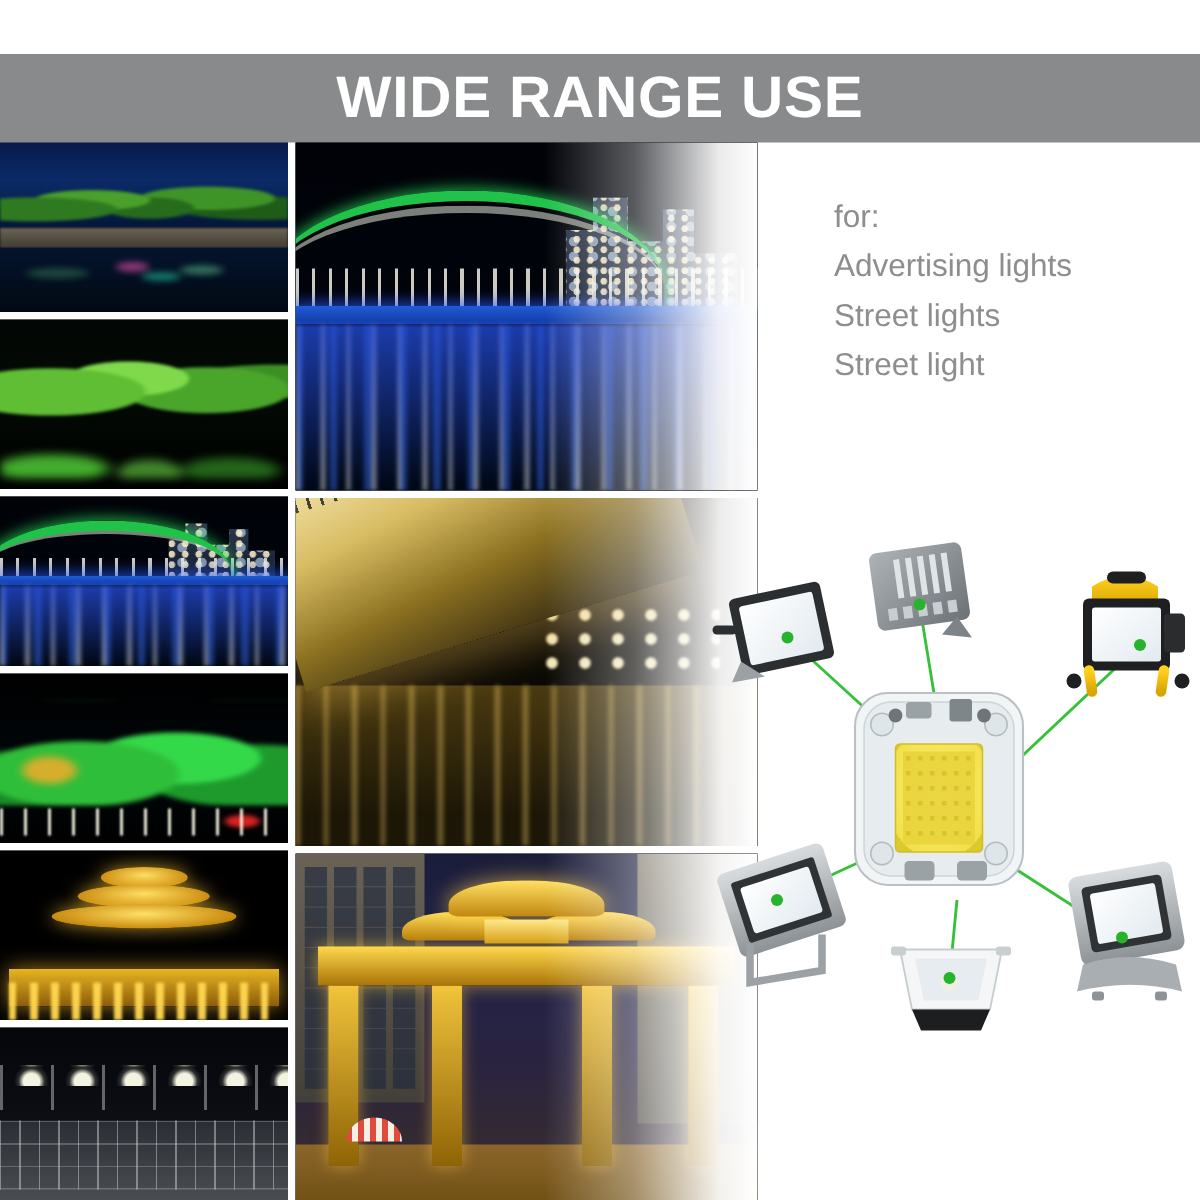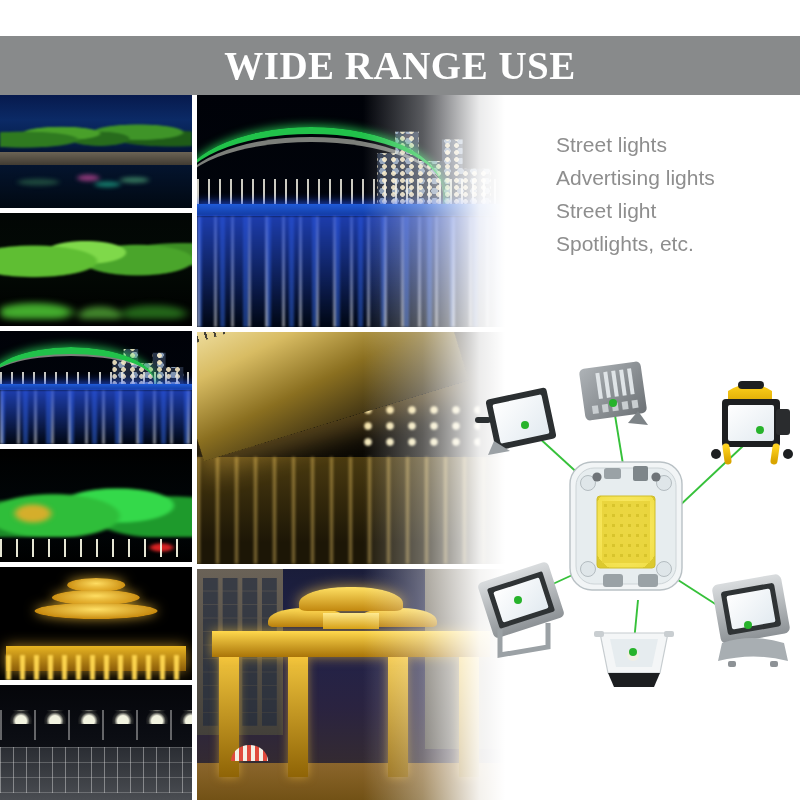--- a/index.html
+++ b/index.html
@@ -13,21 +13,21 @@
 
   
   .banner{
     position:absolute;left:0;top:36px;width:800px;height:59px;
     background:#888a8b;
     display:flex;align-items:center;justify-content:center;
   }
   .banner-title{
     color:#ffffff;font-size:39px;font-weight:bold;
     letter-spacing:.5px;line-height:1;
-    font-family:Liberation Serif, serif;
+    font-family:Liberation Sans, sans-serif;
   }
 
   
   .collage{position:absolute;left:0;top:95px;width:505px;height:705px;}
   .col-left{position:absolute;left:0;top:0;width:192px;height:705px;}
   .col-mid{position:absolute;left:197px;top:0;width:308px;height:705px;}
 
   .tile{position:absolute;left:0;width:100%;overflow:hidden;background:#000;}
   .tile-inner{position:absolute;inset:0;}
 
@@ -327,24 +327,24 @@
           <div class="roofbig"></div>
             <div class="plaque"></div>
           <div class="umb"></div>
         </div>
         <div class="fade-right"></div>
       </div>
     </div>
   </div>
 
   <div class="usage">
+    <div>for:</div>
+    <div>Advertising lights</div>
     <div>Street lights</div>
-    <div>Advertising lights</div>
     <div>Street light</div>
-    <div>Spotlights, etc.</div>
   </div>
 
   <div class="diagram">
     <svg width="330" height="340" viewBox="0 0 330 340" xmlns="http://www.w3.org/2000/svg">
       <defs>
         <linearGradient id="gMetal" x1="0" y1="0" x2="0" y2="1">
           <stop offset="0" stop-color="#d9dcde"></stop>
             <stop offset="1" stop-color="#8d9296"></stop>
         </linearGradient>
         <linearGradient id="gMetalDark" x1="0" y1="0" x2="1" y2="1">

